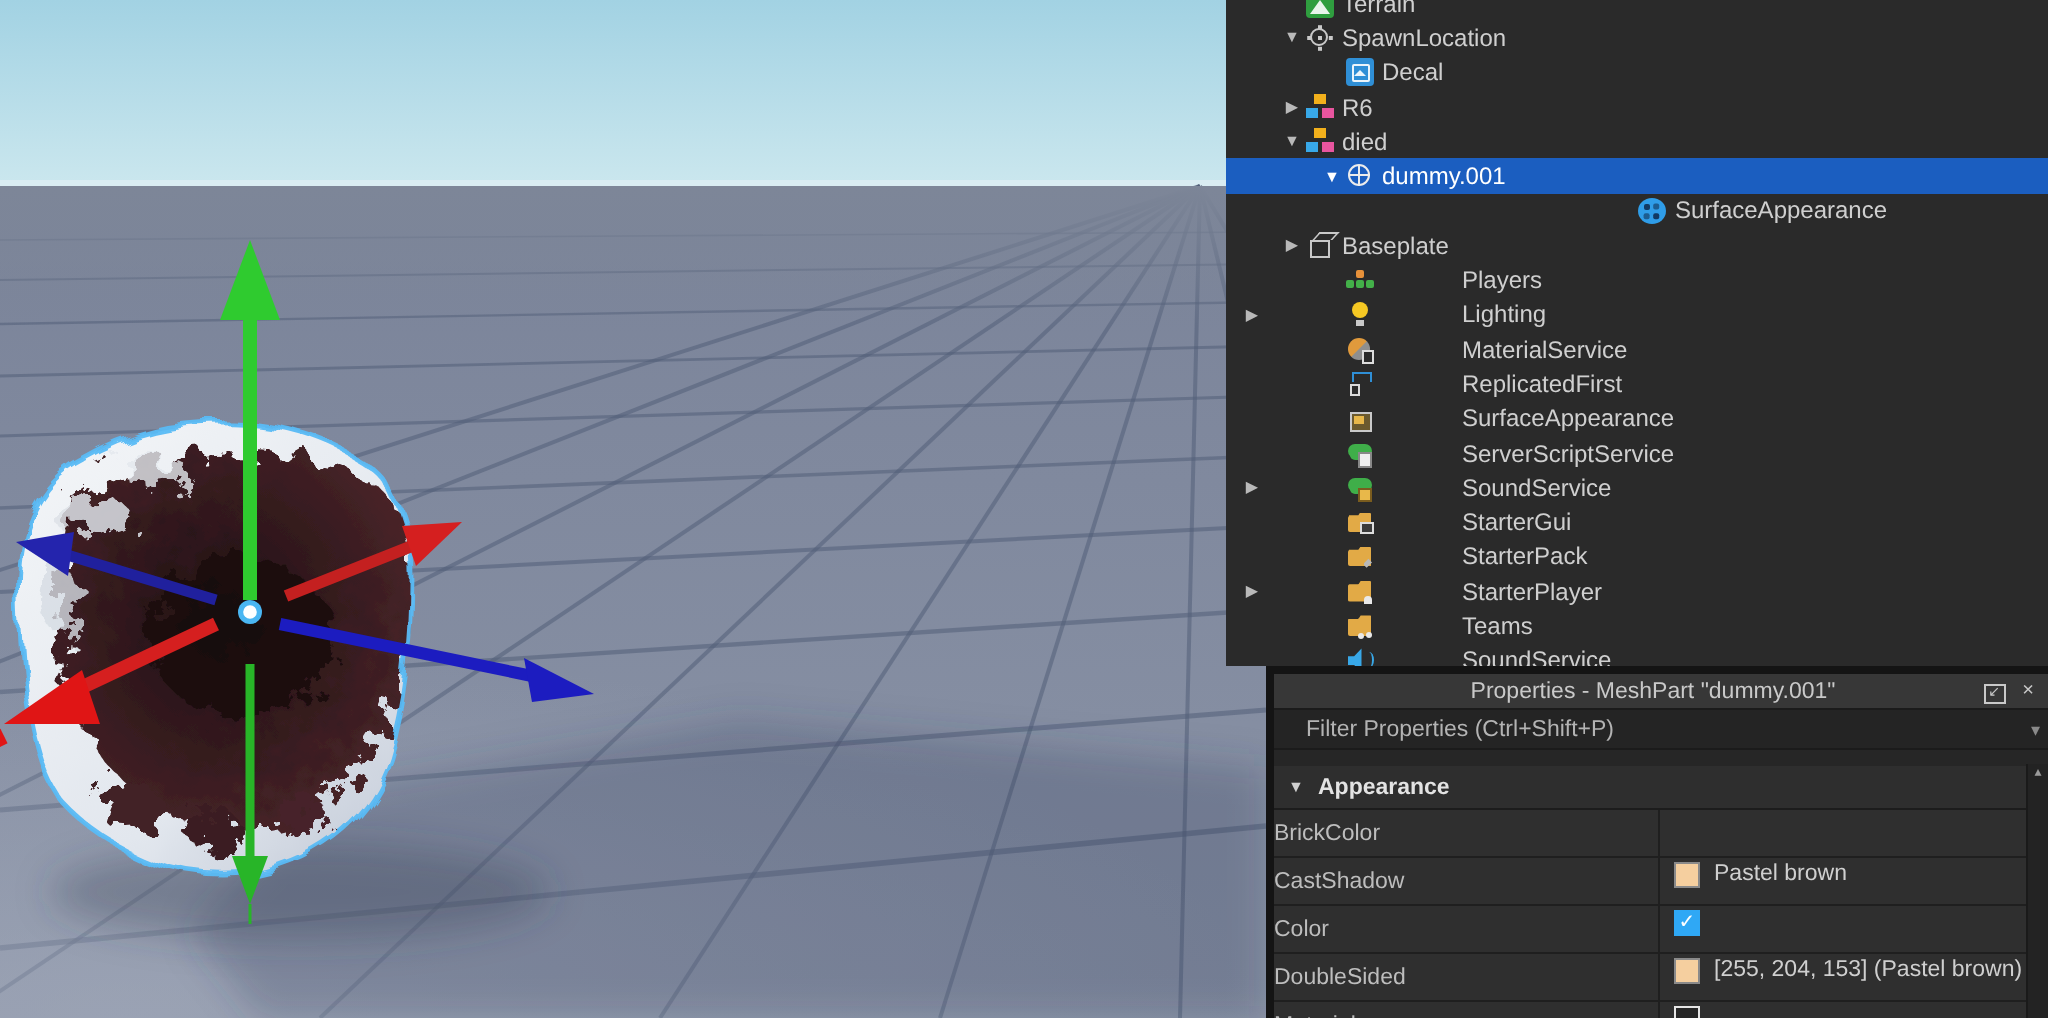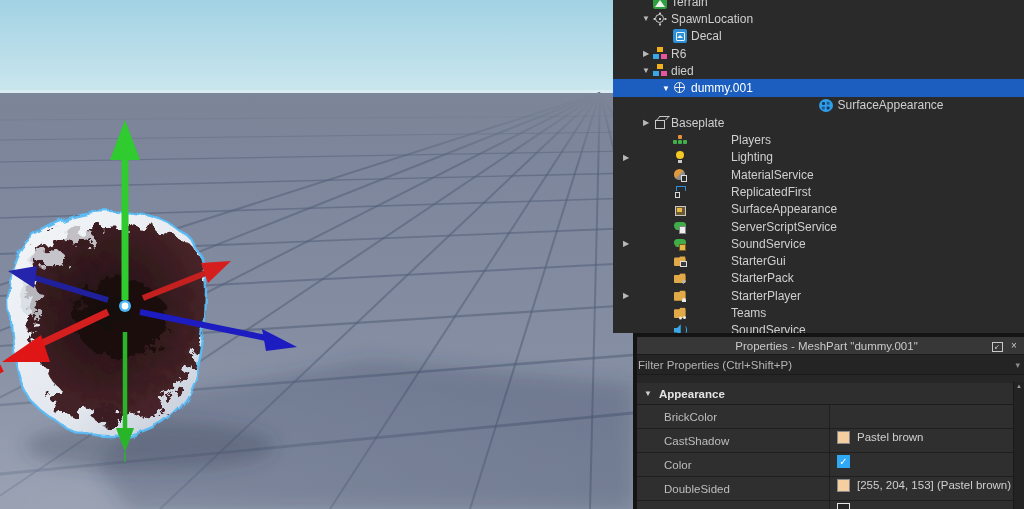--- a/index.html
+++ b/index.html
@@ -88,30 +88,30 @@
 
   
   .props{position:absolute;left:637px;top:337px;width:387px;height:172px;background:#262626;overflow:hidden;}
   .p-title{height:17px;background:#373737;display:flex;align-items:center;color:#c9c9c9;font-size:11.5px;}
   .p-title .ttl{flex:1;text-align:center;padding-left:26px;}
   .p-btn{width:14px;height:13px;margin-right:3px;color:#c9c9c9;font-size:10px;line-height:13px;
          text-align:center;cursor:pointer;}
   .float-glyph{display:inline-block;width:9px;height:8px;border:1px solid #c9c9c9;font-size:7px;
          line-height:7px;color:#c9c9c9;}
   .p-filter{height:19px;background:#242424;border-top:1px solid #1b1b1b;border-bottom:1px solid #1b1b1b;
-         display:flex;align-items:center;color:#b3b3b3;font-size:11.5px;padding:0 4px 0 1px;}
+         display:flex;align-items:center;color:#b3b3b3;font-size:11.5px;padding:0 4px 0 16px;}
   .p-filter .fx{flex:1;}
   .p-filter .caret{color:#8a8a8a;font-size:9px;}
   .p-body{position:relative;}
   .p-gap{height:8px;background:#262626;}
   .sec-head{height:21px;background:#2e2e2e;border-bottom:1px solid #1c1c1c;display:flex;align-items:center;
          color:#e3e3e3;font-size:11.5px;font-weight:bold;}
   .sec-head .arrow{flex:0 0 22px;text-align:center;font-size:8px;color:#cfcfcf;}
   .prow{display:flex;height:23px;border-bottom:1px solid #1f1f1f;background:#2f2f2f;font-size:11.5px;}
-  .pname{flex:0 0 193px;display:flex;align-items:center;padding-left:27px;color:#bdbdbd;
+  .pname{flex:0 0 193px;display:flex;align-items:center;color:#bdbdbd;
          border-right:1px solid #1f1f1f;box-sizing:border-box;}
   .pval{flex:1;display:flex;align-items:center;padding-left:7px;color:#cfcfcf;margin-top:32px;}
   .swatch{width:11px;height:11px;border:1px solid #8a8a8a;margin-right:7px;flex:0 0 11px;}
   .checkbox{width:13px;height:13px;box-sizing:border-box;cursor:pointer;}
   .checkbox.checked{background:#2fa8f5;border:1px solid #2fa8f5;color:#fff;font-size:10px;
          line-height:12px;text-align:center;}
   .checkbox.checked::after{content:"\2713";}
   .checkbox.unchecked{background:#262626;border:1.5px solid #e6e6e6;}
   .p-scroll{position:absolute;right:0;top:45px;bottom:0;width:10px;background:#232323;
          border-left:1px solid #1a1a1a;color:#9a9a9a;font-size:7px;text-align:center;}

